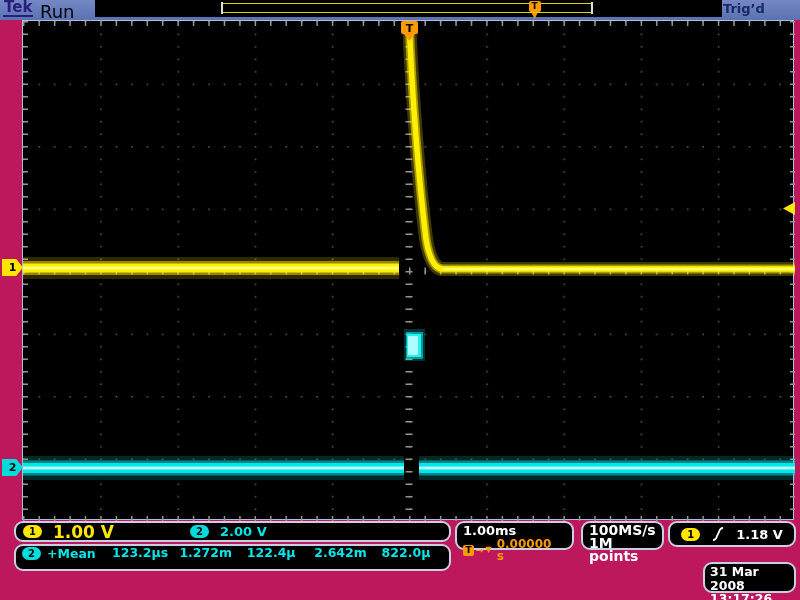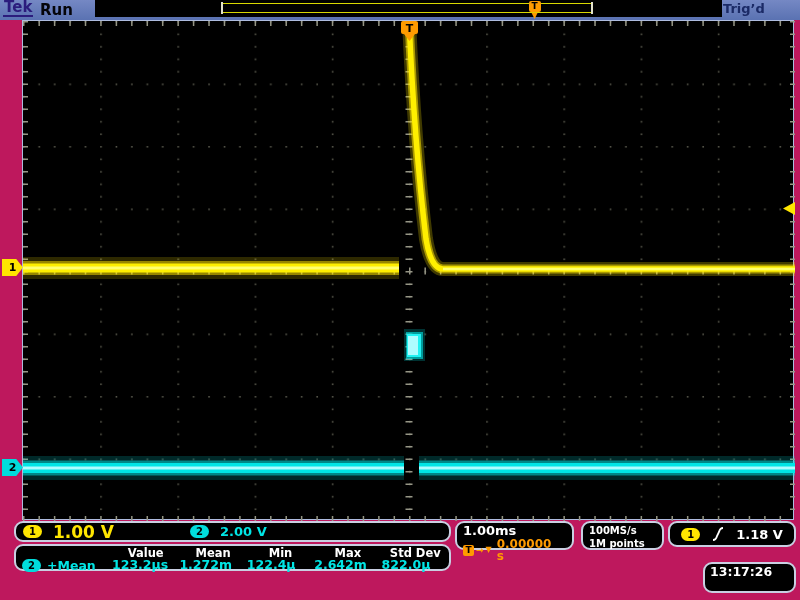--- a/index.html
+++ b/index.html
@@ -5,21 +5,21 @@
   * { margin:0; padding:0; box-sizing:border-box; }
   html,body { width:800px; height:600px; }
   body { font-family:"DejaVu Sans", sans-serif; }
   .scope { position:relative; width:800px; height:600px; background:#be185d; overflow:hidden; }
 
   
   .topbar { position:absolute; left:0; top:0; width:800px; height:20px;
             background:linear-gradient(#7588c4,#5a72b2); }
   .tek-logo { position:absolute; left:3px; top:0; font-size:15px; font-weight:bold;
               color:#2b1c7d; border-bottom:2px solid #2b1c7d; line-height:15px; padding:0 1px; }
-  .run-status { position:absolute; left:40px; top:1px; font-size:15px; font-weight:bold; color:#05050a; }
+  .run-status { position:absolute; left:40px; top:1px; font-size:18px; font-weight:normal; color:#05050a; }
   .status-box { position:absolute; left:95px; top:0; width:627px; height:17px; background:#000; }
   .record-bar { position:absolute; left:127px; top:3px; width:370px; height:10px;
                 background:#000; border:1px solid #d8d800; }
   .record-bar .cap { position:absolute; top:-2px; width:2px; height:12px; background:#e2e2cc; }
   .record-bar .cap.left { left:-2px; } .record-bar .cap.right { right:-2px; }
   .record-trig { position:absolute; left:305px; top:-3px; width:13px; text-align:center; }
   .record-trig .tbox { width:12px; height:11px; margin:0 auto; background:#ff9b00; border-radius:2px;
                        color:#000; font-size:9px; font-weight:bold; line-height:11px; text-align:center; }
   .record-trig .tdn { color:#ff9b00; font-size:8px; line-height:7px; }
   .trigd-status { position:absolute; left:723px; top:1px; font-size:13px; font-weight:bold; color:#1b2a66; }
@@ -57,21 +57,21 @@
   .meas-name { display:flex; align-items:center; gap:6px; padding-left:6px;
                font-size:12.5px; color:#00e5e5; }
 
   .box-horiz { left:455px; top:521px; width:119px; height:29px; padding:1px 11px 0 6px; }
   .box-horiz .l1 { font-size:13px; line-height:13px; }
   .box-horiz .l2 { display:flex; align-items:center; gap:2px; color:#ff9b00; font-size:12px; line-height:12px; margin-top:1px; }
   .box-horiz .tsq { display:inline-block; width:11px; height:11px; background:#ff9b00; border-radius:2px;
                     color:#000; font-size:9px; line-height:11px; text-align:center; flex:none; }
   .box-horiz .ar { font-size:9px; } .box-horiz .dn { font-size:8px; }
 
-  .box-acq { left:581px; top:521px; width:83px; height:29px; padding:1px 0 0 6px; font-size:10px; line-height:13px; }
+  .box-acq { left:581px; top:521px; width:83px; height:29px; padding:1px 0 0 6px; font-size:14px; line-height:13px; }
 
   .box-trig { left:668px; top:521px; width:128px; height:26px; display:flex; align-items:center;
               justify-content:center; gap:12px; font-size:13px; }
 
   .box-date { left:703px; top:562px; width:93px; height:31px; padding:1px 0 0 5px;
               font-size:12.5px; line-height:13.5px; }
 </style>
 </head>
 <body>
 
@@ -160,28 +160,20 @@
 
   <div class="rbox box-ch">
     <span class="badge y">1</span>
     <span class="v1">1.00 V</span>
     <span class="badge c">2</span>
     <span class="v2">2.00 V</span>
   </div>
 
   <div class="rbox box-meas">
     <div class="meas-grid">
-      <div class="h"></div>
-      <div class="h">Value</div>
-      <div class="h">Mean</div>
-      <div class="h">Min</div>
-      <div class="h">Max</div>
-      <div class="h">Std Dev</div>
-    </div>
-    <div class="meas-grid">
       <div class="meas-name">
         <span class="badge c">2</span>
         <span>+Mean</span>
       </div>
       <div class="d">123.2µs</div>
       <div class="d">1.272m</div>
       <div class="d">122.4µ</div>
       <div class="d">2.642m</div>
       <div class="d">822.0µ</div>
     </div>
@@ -204,16 +196,17 @@
 
   <div class="rbox box-trig">
     <span class="badge y">1</span>
     <svg width="12" height="14" viewBox="0 0 12 14">
       <path d="M1,13 Q4,13 5,9 L7,5 Q8,1 11,1" fill="none" stroke="#fff" stroke-width="1.8"></path>
     </svg>
     <span>1.18 V</span>
   </div>
 
   <div class="rbox box-date">
+    <div>31 Mar 2008</div>
     <div>13:17:26</div>
   </div>
 
 </div>
 
 </body></html>

